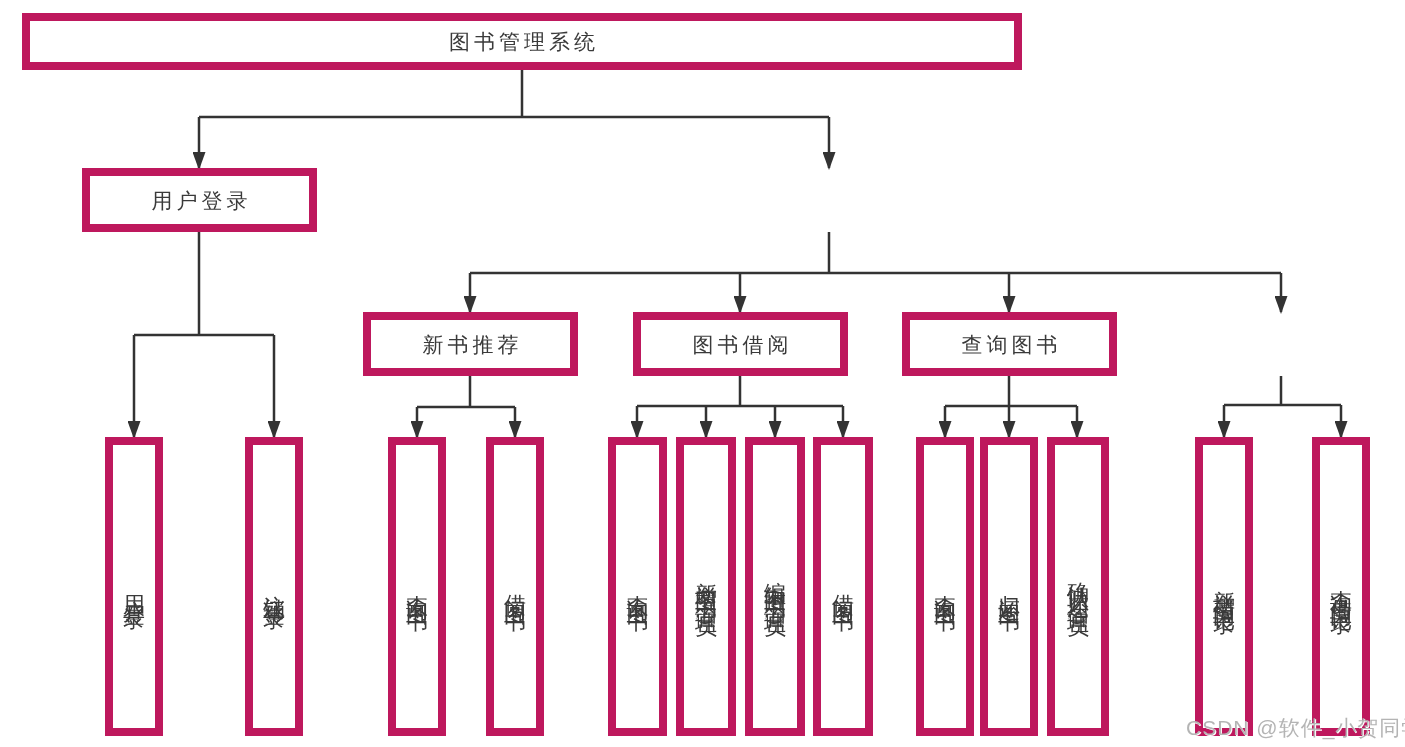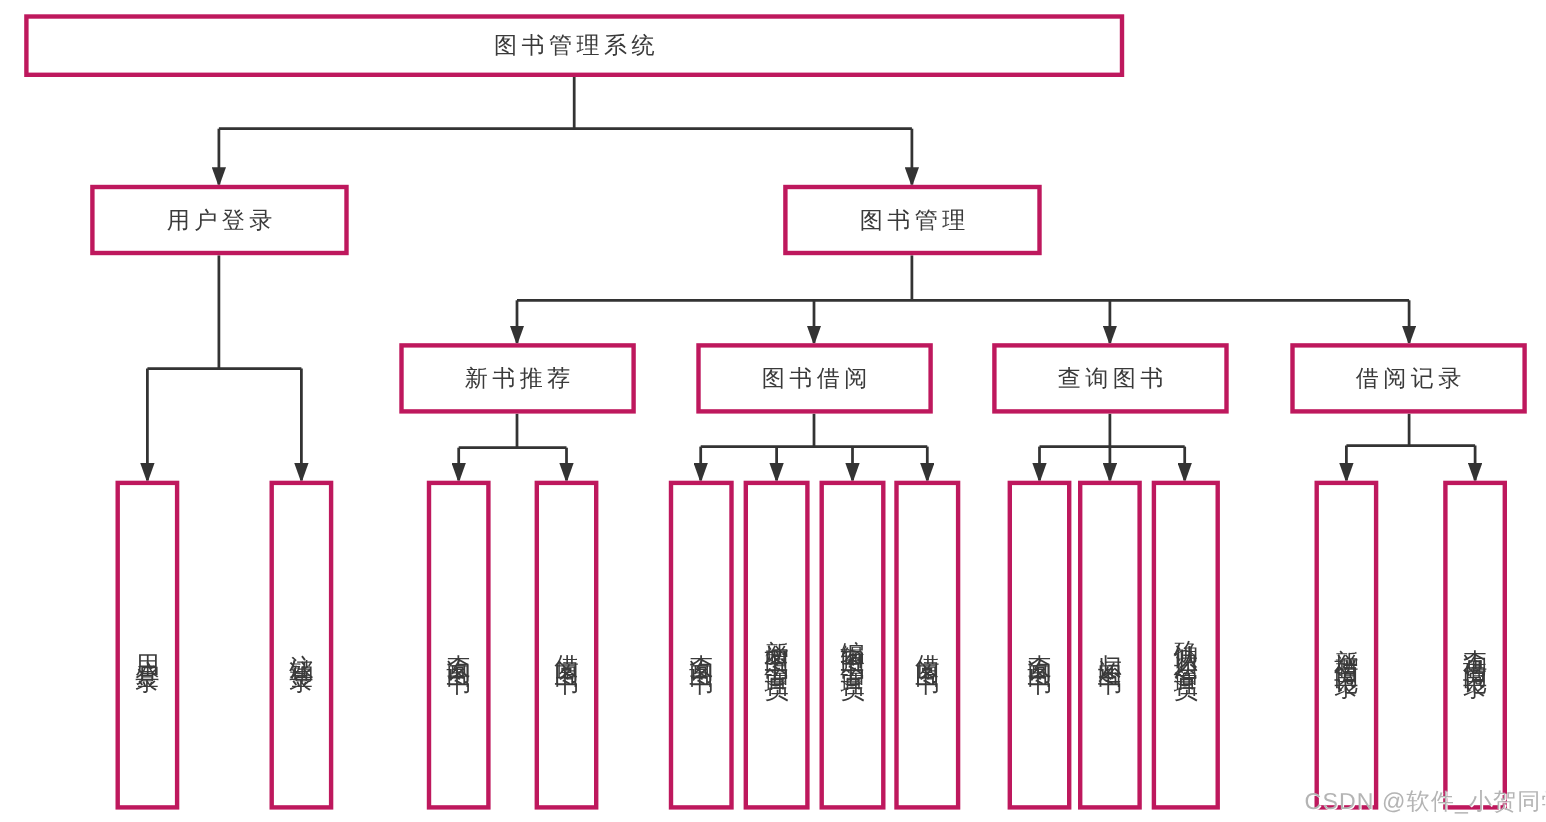--- a/index.html
+++ b/index.html
@@ -18,21 +18,21 @@
   #connectors {
     position: absolute;
     left: 0;
     top: 0;
     width: 1405px;
     height: 747px;
   }
   .node {
     position: absolute;
     box-sizing: border-box;
-    border: 4px solid #be185d;
+    border: 8px solid #be185d;
     background: #ffffff;
     display: flex;
     align-items: center;
     justify-content: center;
     color: #3a3a3a;
   }
   .hbox {
     font-size: 21px;
     letter-spacing: 4px;
     text-indent: 4px; 
@@ -109,35 +109,29 @@
     </g>
   </svg>
 
   <div class="node hbox" style="left:22px; top:13px; width:1000px; height:57px;">
     <span>图书管理系统</span>
   </div>
 
   <div class="node hbox" style="left:82px; top:168px; width:235px; height:64px;">
     <span>用户登录</span>
   </div>
-  <div class="node hbox" style="left:712px; top:168px; width:235px; height:64px;">
-    <span>图书管理</span>
-  </div>
 
   <div class="node hbox" style="left:633px; top:312px; width:215px; height:64px;">
     <span>图书借阅</span>
   </div>
   <div class="node hbox" style="left:363px; top:312px; width:215px; height:64px;">
     <span>新书推荐</span>
   </div>
   <div class="node hbox" style="left:902px; top:312px; width:215px; height:64px;">
     <span>查询图书</span>
-  </div>
-  <div class="node hbox" style="left:1173px; top:312px; width:215px; height:64px;">
-    <span>借阅记录</span>
   </div>
 
   <div class="node vbox" style="left:105px; top:437px; width:58px; height:299px;">
     <span>用户登录</span>
   </div>
   <div class="node vbox" style="left:245px; top:437px; width:58px; height:299px;">
     <span>注销登录</span>
   </div>
 
   <div class="node vbox" style="left:388px; top:437px; width:58px; height:299px;">

